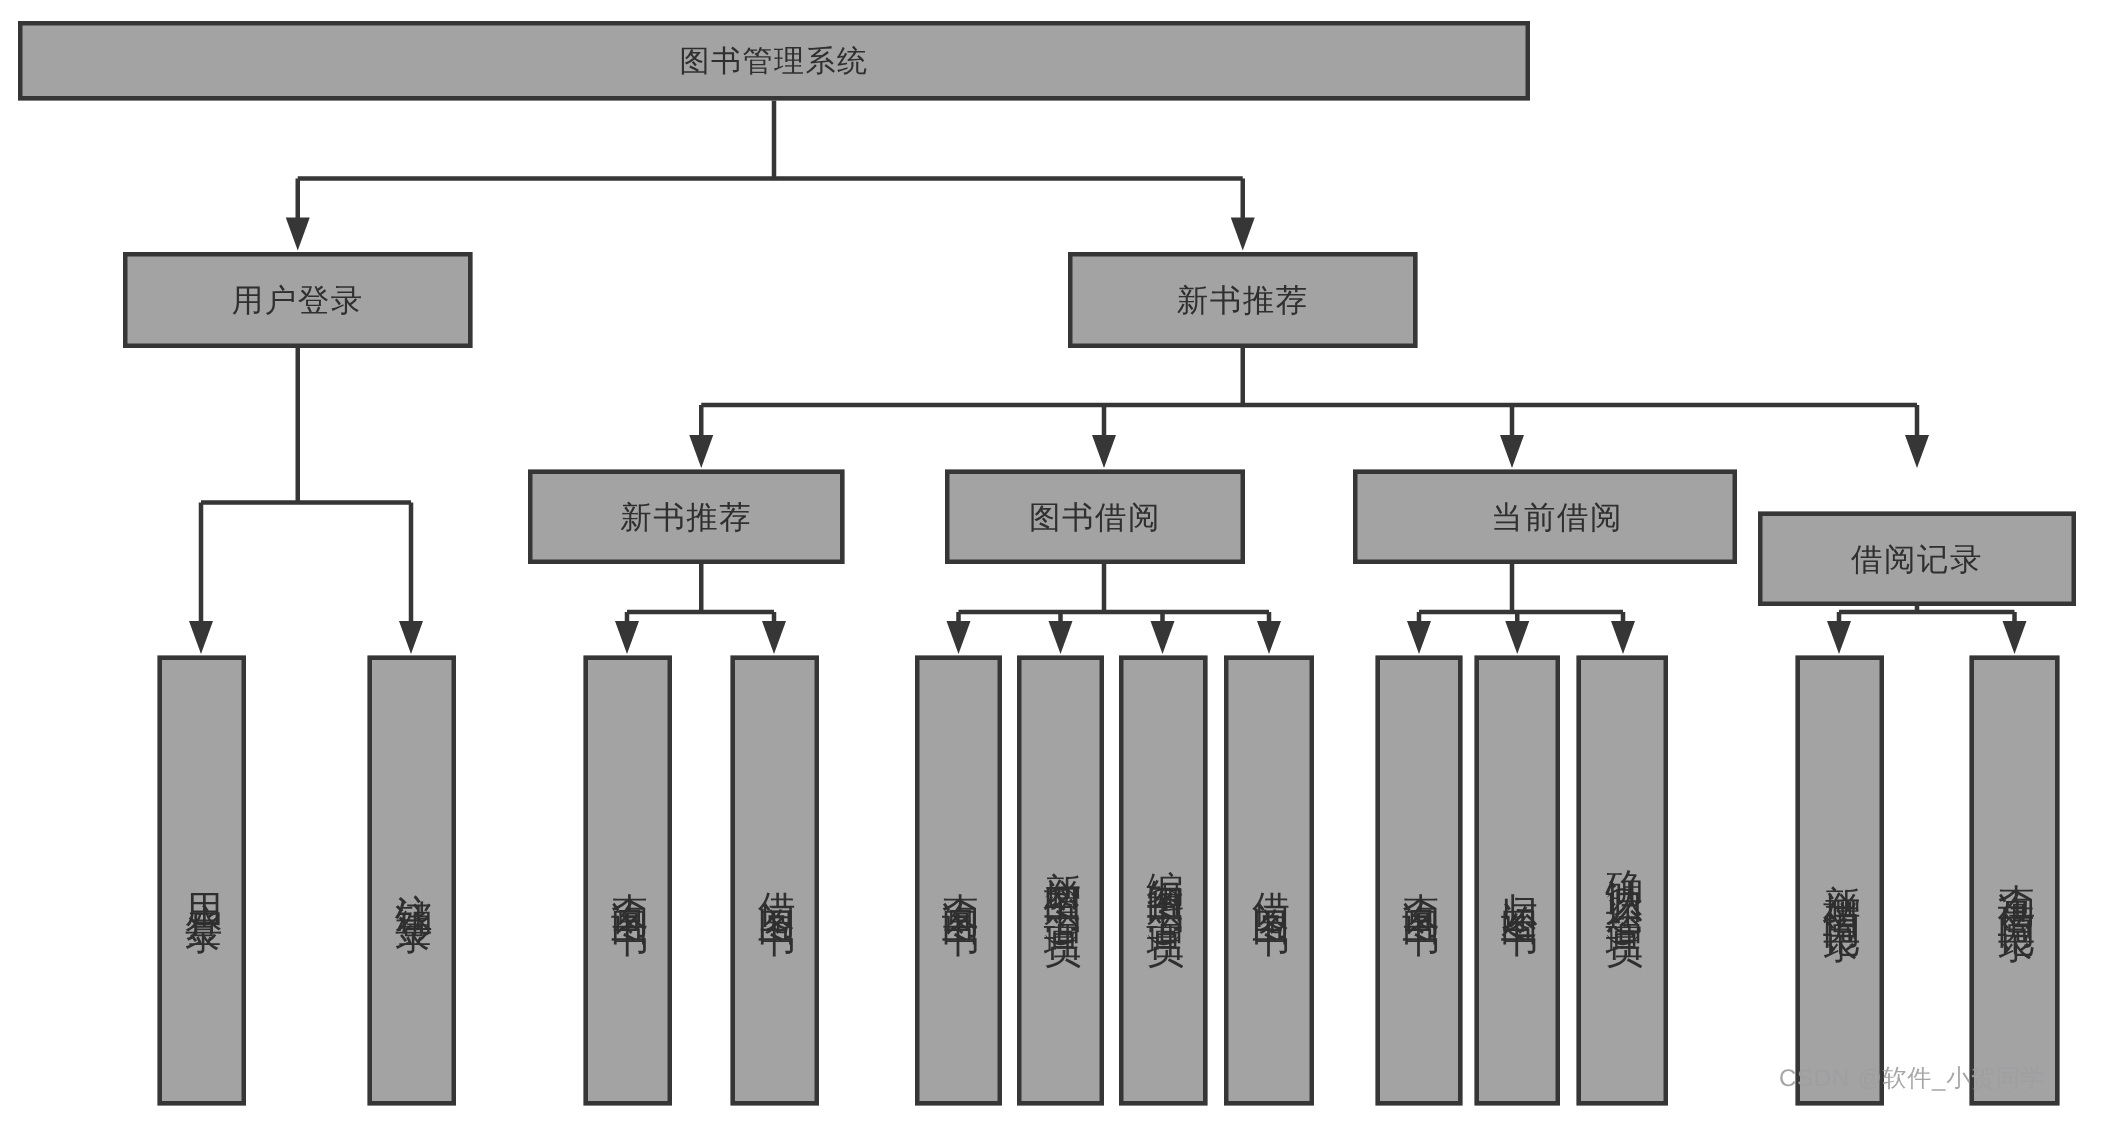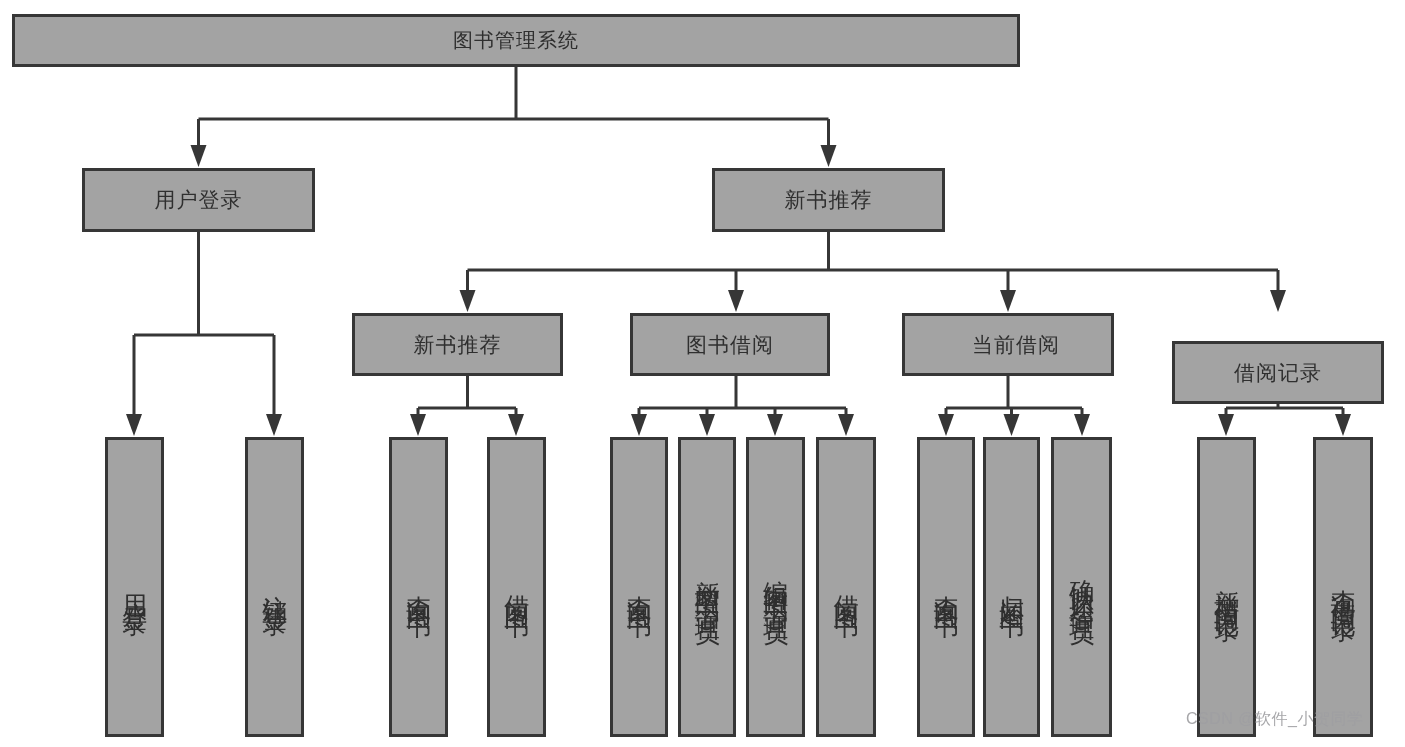--- a/index.html
+++ b/index.html
@@ -32,21 +32,21 @@
   .root-box {
     left: 12px; top: 14px; width: 1008px; height: 53px;
     font-size: 20px;
   }
   .l2-login { left: 82px;  top: 168px; width: 233px; height: 64px; }
   .l2-mgmt  { left: 712px; top: 168px; width: 233px; height: 64px; }
 
   .l3 { top: 313px; height: 63px; }
   .l3-newbook { left: 352px;  width: 211px; }
   .l3-borrow  { left: 630px;  width: 200px; }
-  .l3-current { left: 902px;  width: 212px; padding-left: 16px; }
+  .l3-current { left: 902px;  width: 256px; padding-left: 16px; }
   .l3-records { left: 1172px; width: 212px; margin-top: 28px; }
 
   .v-box {
     top: 437px; height: 300px;
     writing-mode: vertical-rl;
     text-orientation: mixed;
     font-size: 25px;
     line-height: 1.1;
     letter-spacing: 6px;
   }

